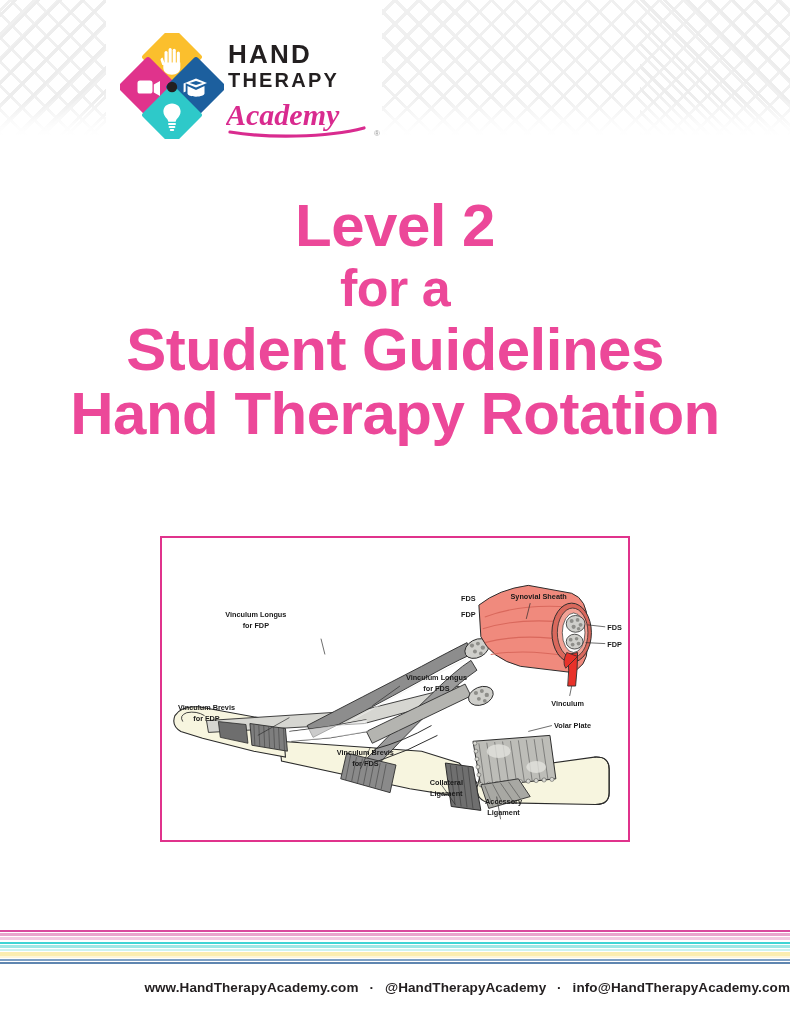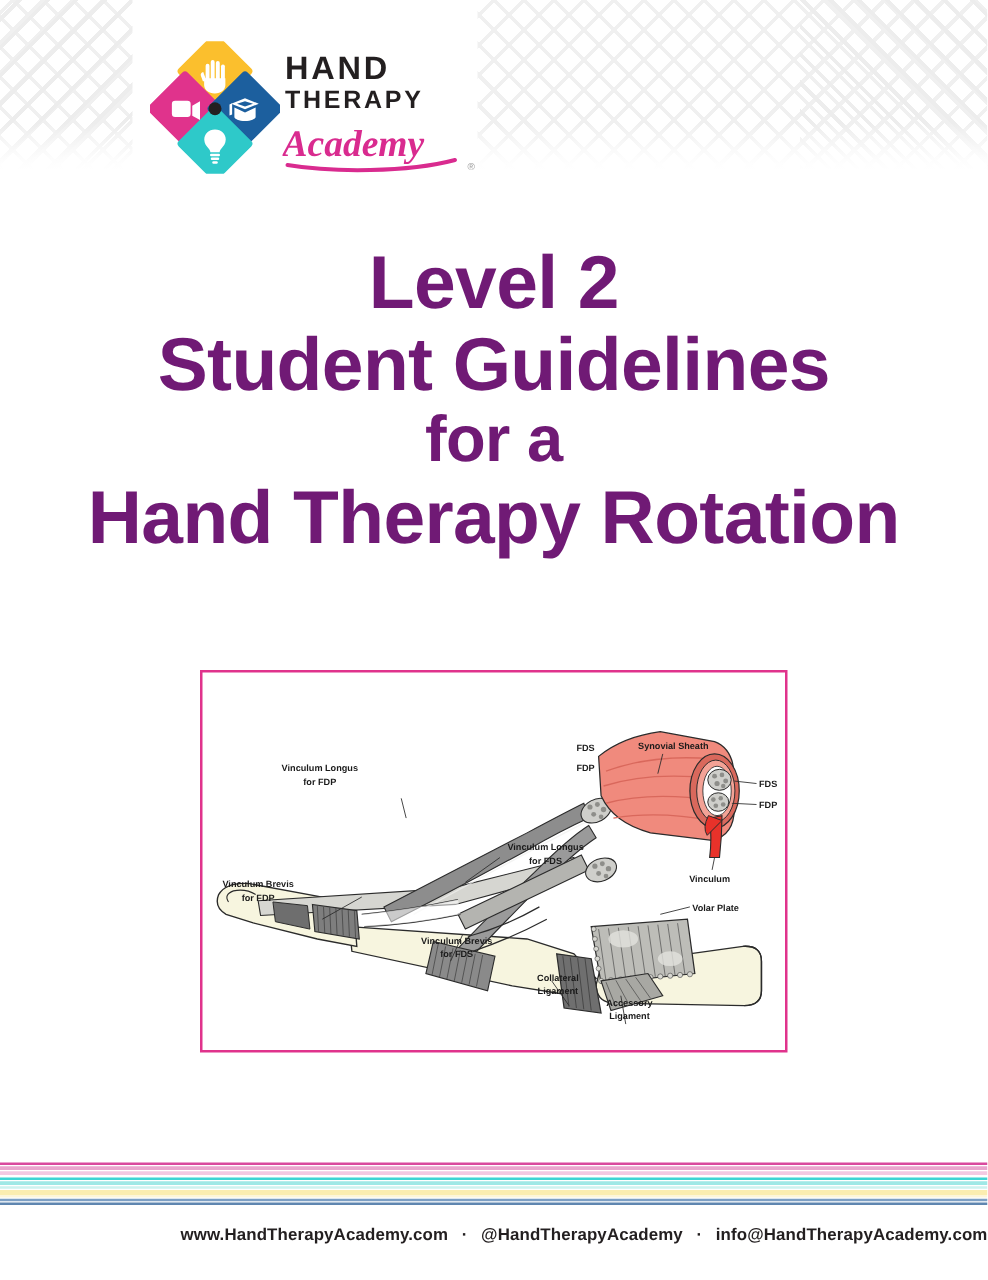--- a/index.html
+++ b/index.html
@@ -88,21 +88,21 @@
   #wm-reg {
     position: absolute; left: 148px; top: 88px;
     font-size: 8px; color: #9b9b9b;
   }
 
   
   #title-block {
     position: absolute; left: 0; top: 196px;
     width: 790px;
     text-align: center;
-    color: #701a75;
+    color: #ec4899;
   }
   .title-line {
     font-weight: bold;
     line-height: 1.0;
     letter-spacing: -0.5px;
     white-space: nowrap;
   }
   #title-1 { font-size: 60px; margin-bottom: 6px; }
   #title-2 { font-size: 60px; margin-bottom: 4px; }
   #title-3 { font-size: 52px; margin-bottom: 6px; }
@@ -210,22 +210,22 @@
       <svg id="wm-academy" viewBox="0 0 160 42">
         <text x="0" y="28" font-family="'Liberation Serif', serif" font-size="30" font-style="italic" font-weight="bold" fill="#d92b8f">Academy</text>
         <path d="M4 35 C 40 41, 100 41, 138 31" stroke="#d92b8f" stroke-width="3.2" fill="none" stroke-linecap="round"></path>
       </svg>
       <div id="wm-reg">®</div>
     </div>
   </div>
 
   <div id="title-block">
     <div id="title-1" class="title-line">Level 2</div>
+    <div id="title-3" class="title-line">for a</div>
     <div id="title-2" class="title-line">Student Guidelines</div>
-    <div id="title-3" class="title-line">for a</div>
     <div id="title-4" class="title-line">Hand Therapy Rotation</div>
   </div>
 
   <div id="figure-frame">
     <svg id="figure-svg" viewBox="0 0 470 306">
 
       <g>
 
         <path d="M322 238 L437 222 Q452 221 452 234 L452 258 Q452 270 438 270 L330 268 Q318 266 318 253 Z" fill="#f7f5df" stroke="#2b2b2b" stroke-width="1.1"></path>
         <path d="M437 222 Q452 221 452 234 L452 258 Q452 270 438 270" fill="none" stroke="#2b2b2b" stroke-width="1.1"></path>

